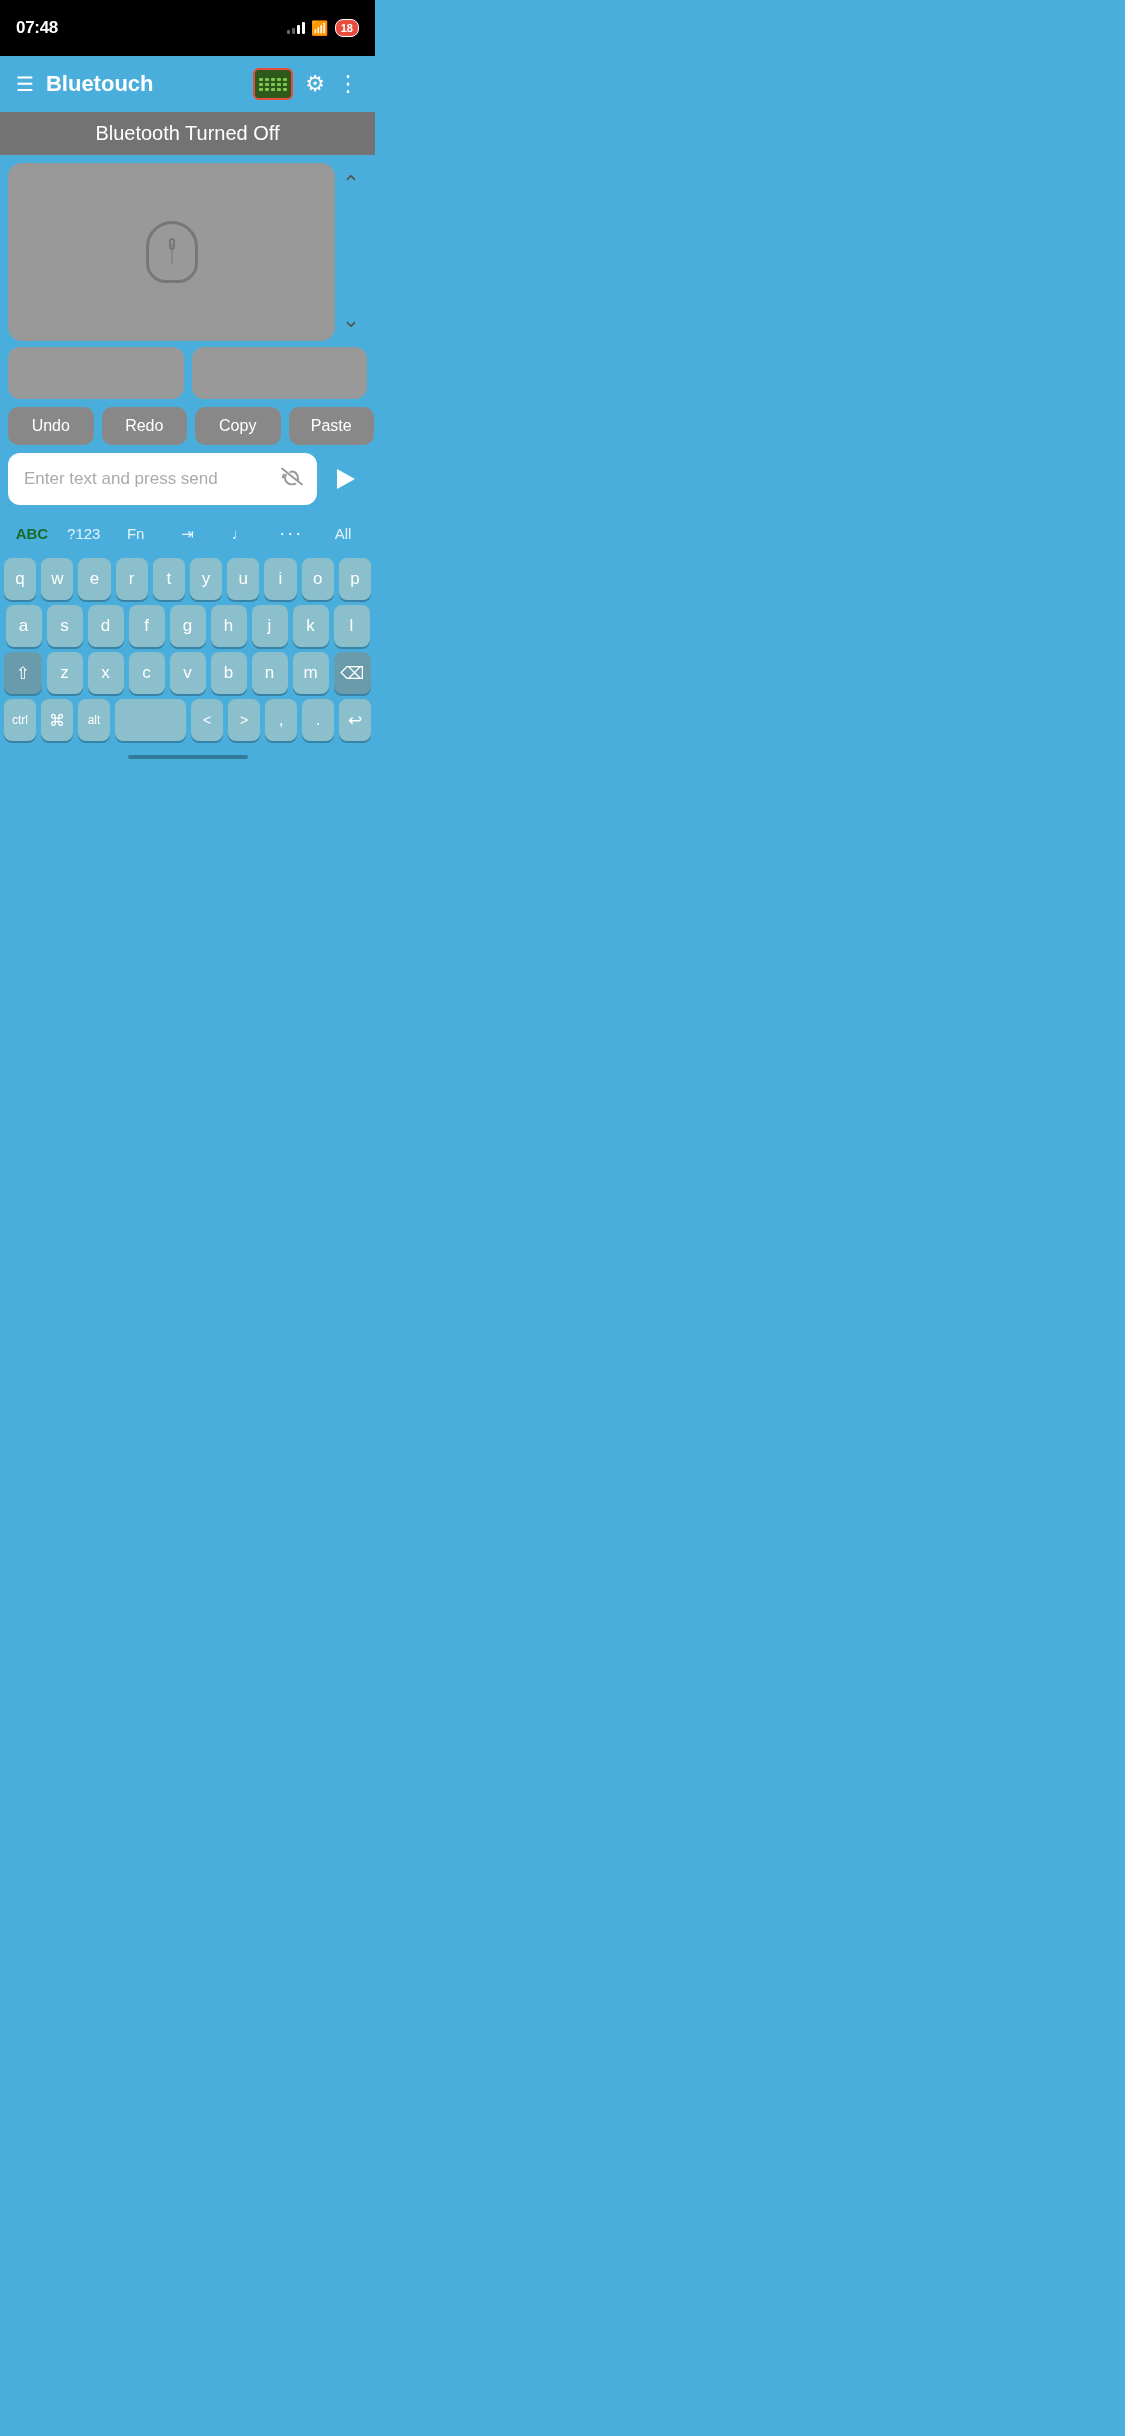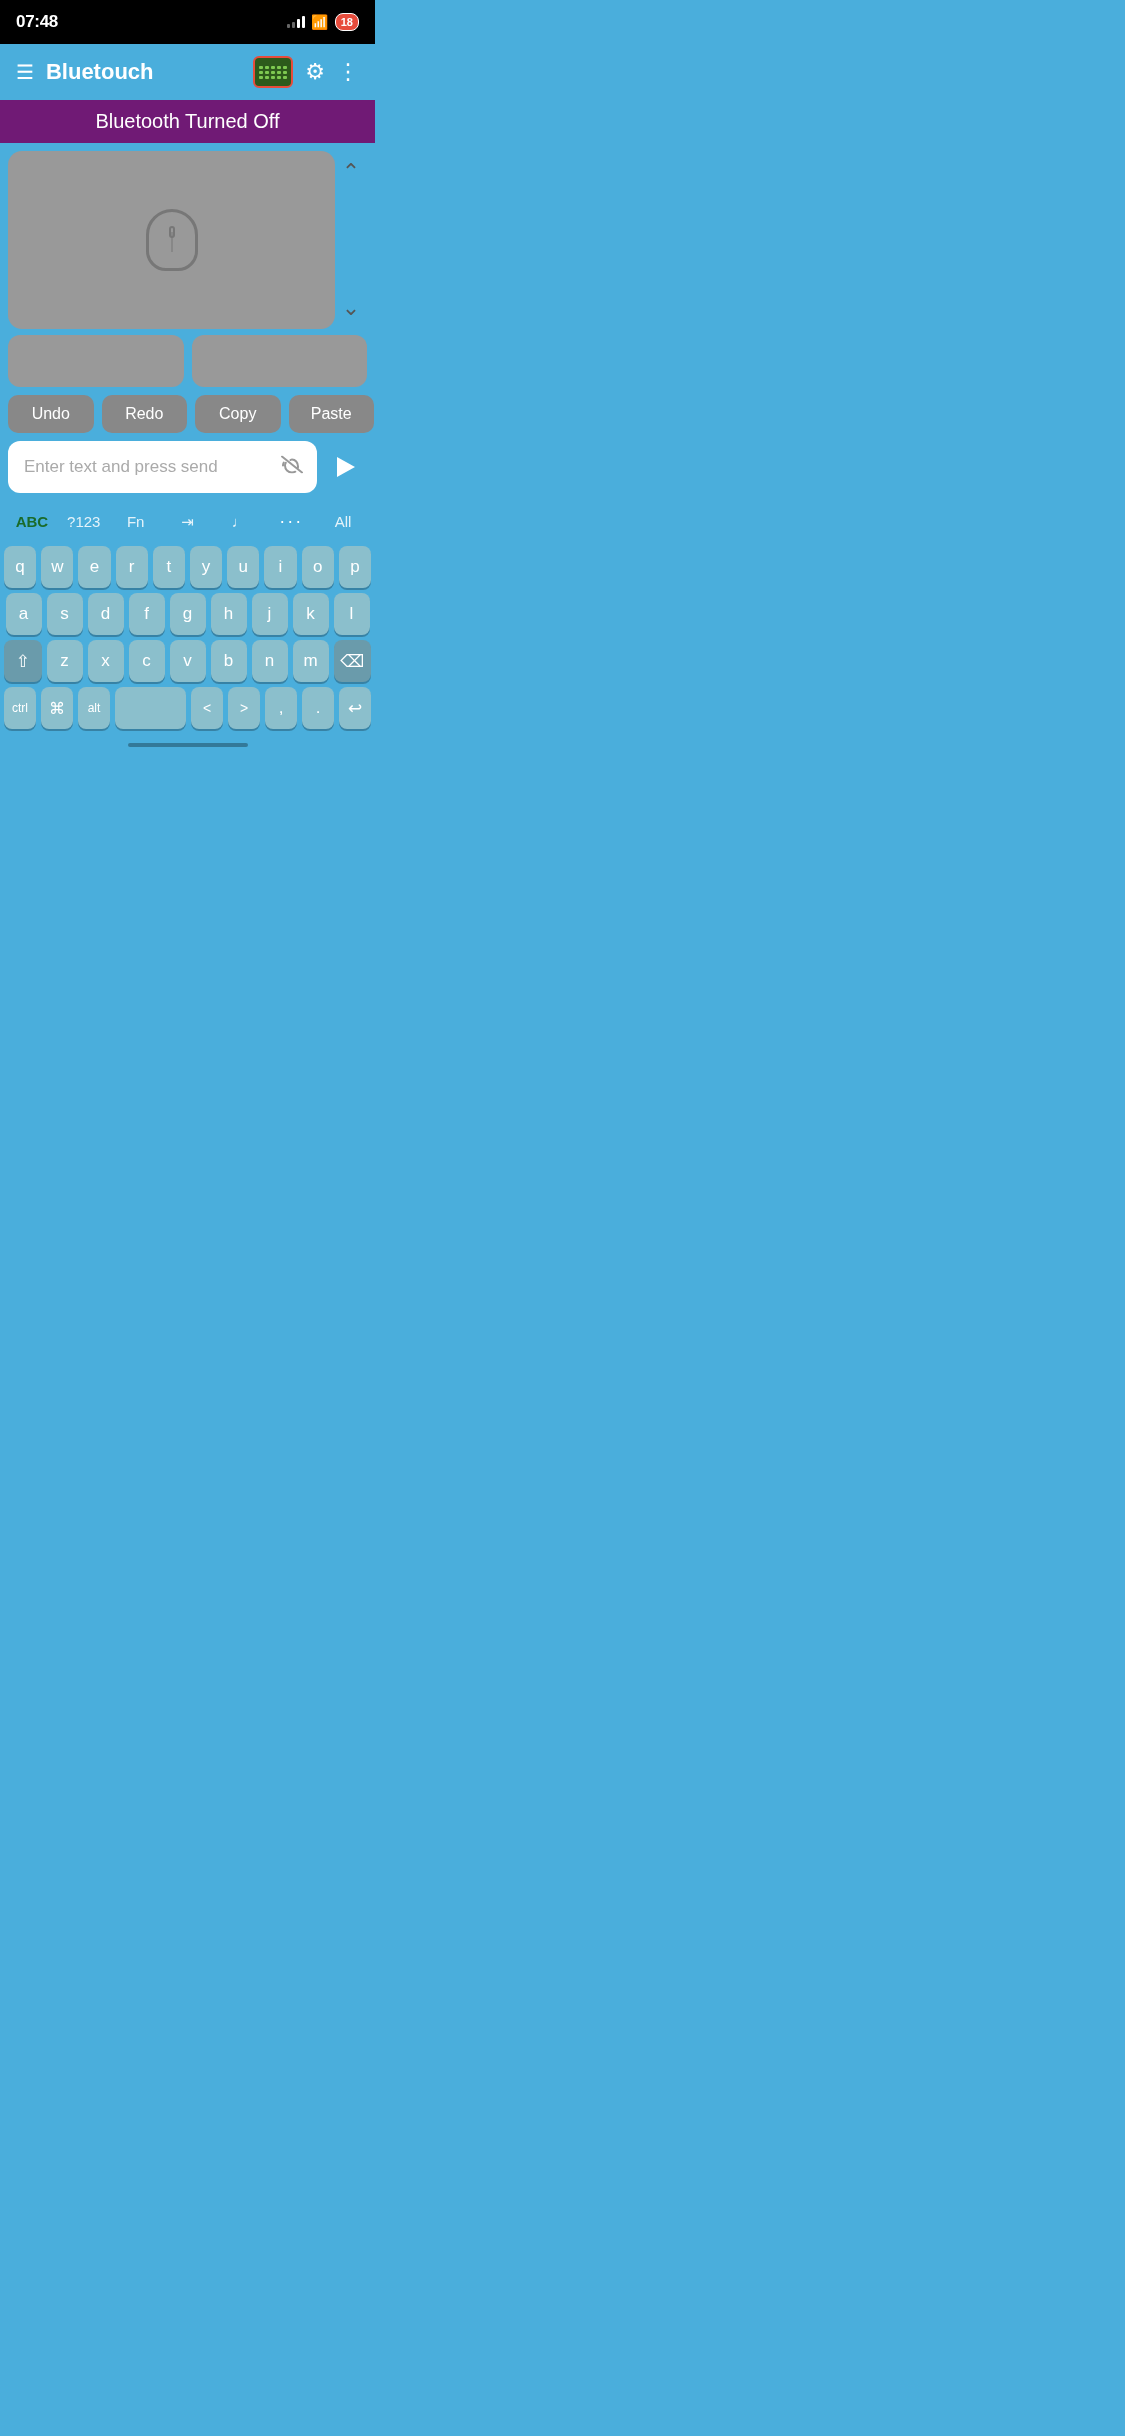--- a/index.html
+++ b/index.html
@@ -9,21 +9,21 @@
       height: 812px;
       font-family: -apple-system, BlinkMacSystemFont, 'Helvetica Neue', sans-serif;
       background: #4AAEDC;
       overflow: hidden;
       position: relative;
     }
 
     
     .status-bar {
       background: #000;
-      height: 44px;
+      height: 56px;
       display: flex;
       align-items: center;
       justify-content: space-between;
       padding: 0 16px;
       color: #fff;
     }
     .status-time {
       font-size: 17px;
       font-weight: 600;
       letter-spacing: -0.3px;
@@ -113,21 +113,21 @@
       cursor: pointer;
     }
     .more-icon {
       color: #fff;
       font-size: 22px;
       cursor: pointer;
     }
 
     
     .bt-banner {
-      background: #701a75;
+      background: #737373;
       color: #fff;
       text-align: center;
       font-size: 20px;
       font-weight: 500;
       padding: 10px 12px;
     }
 
     
     .touchpad-container {
       display: flex;

